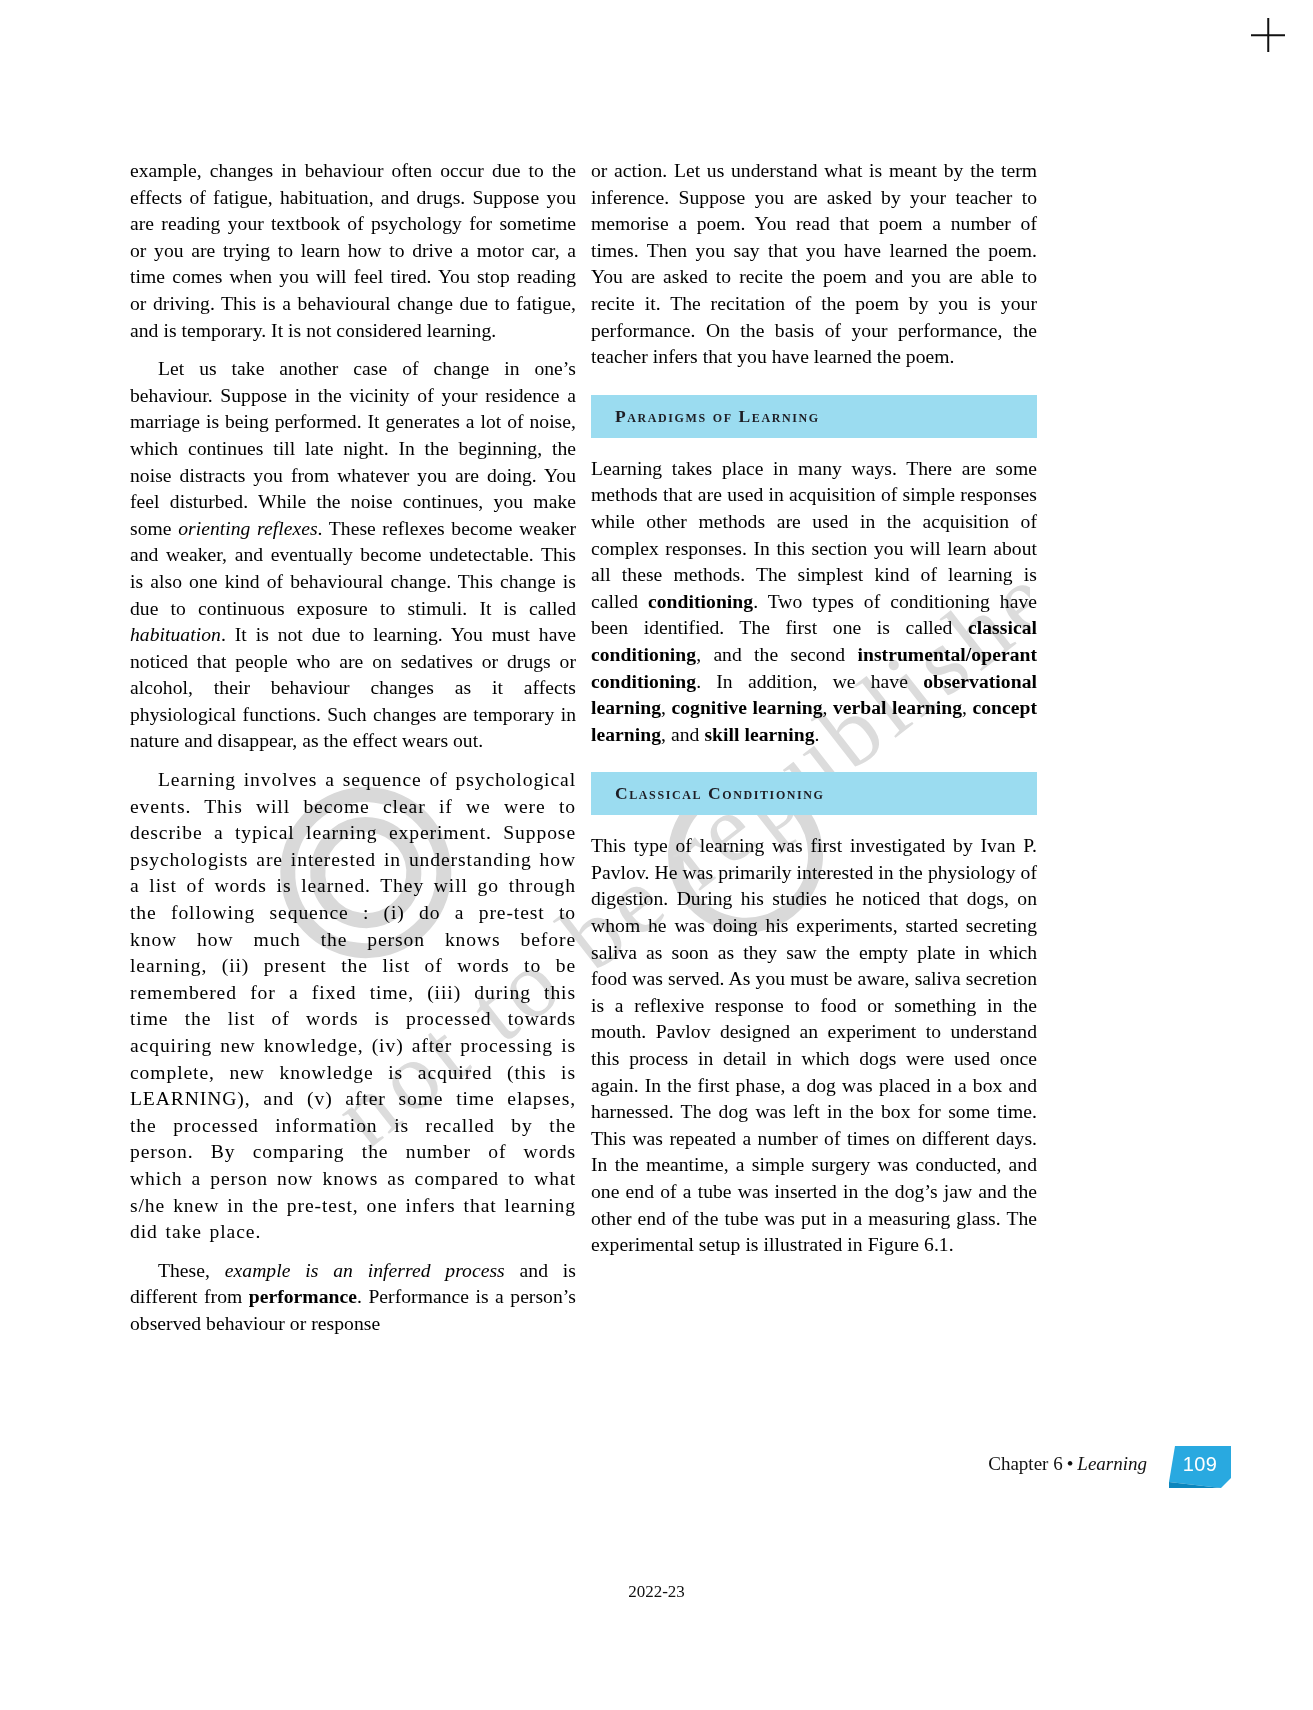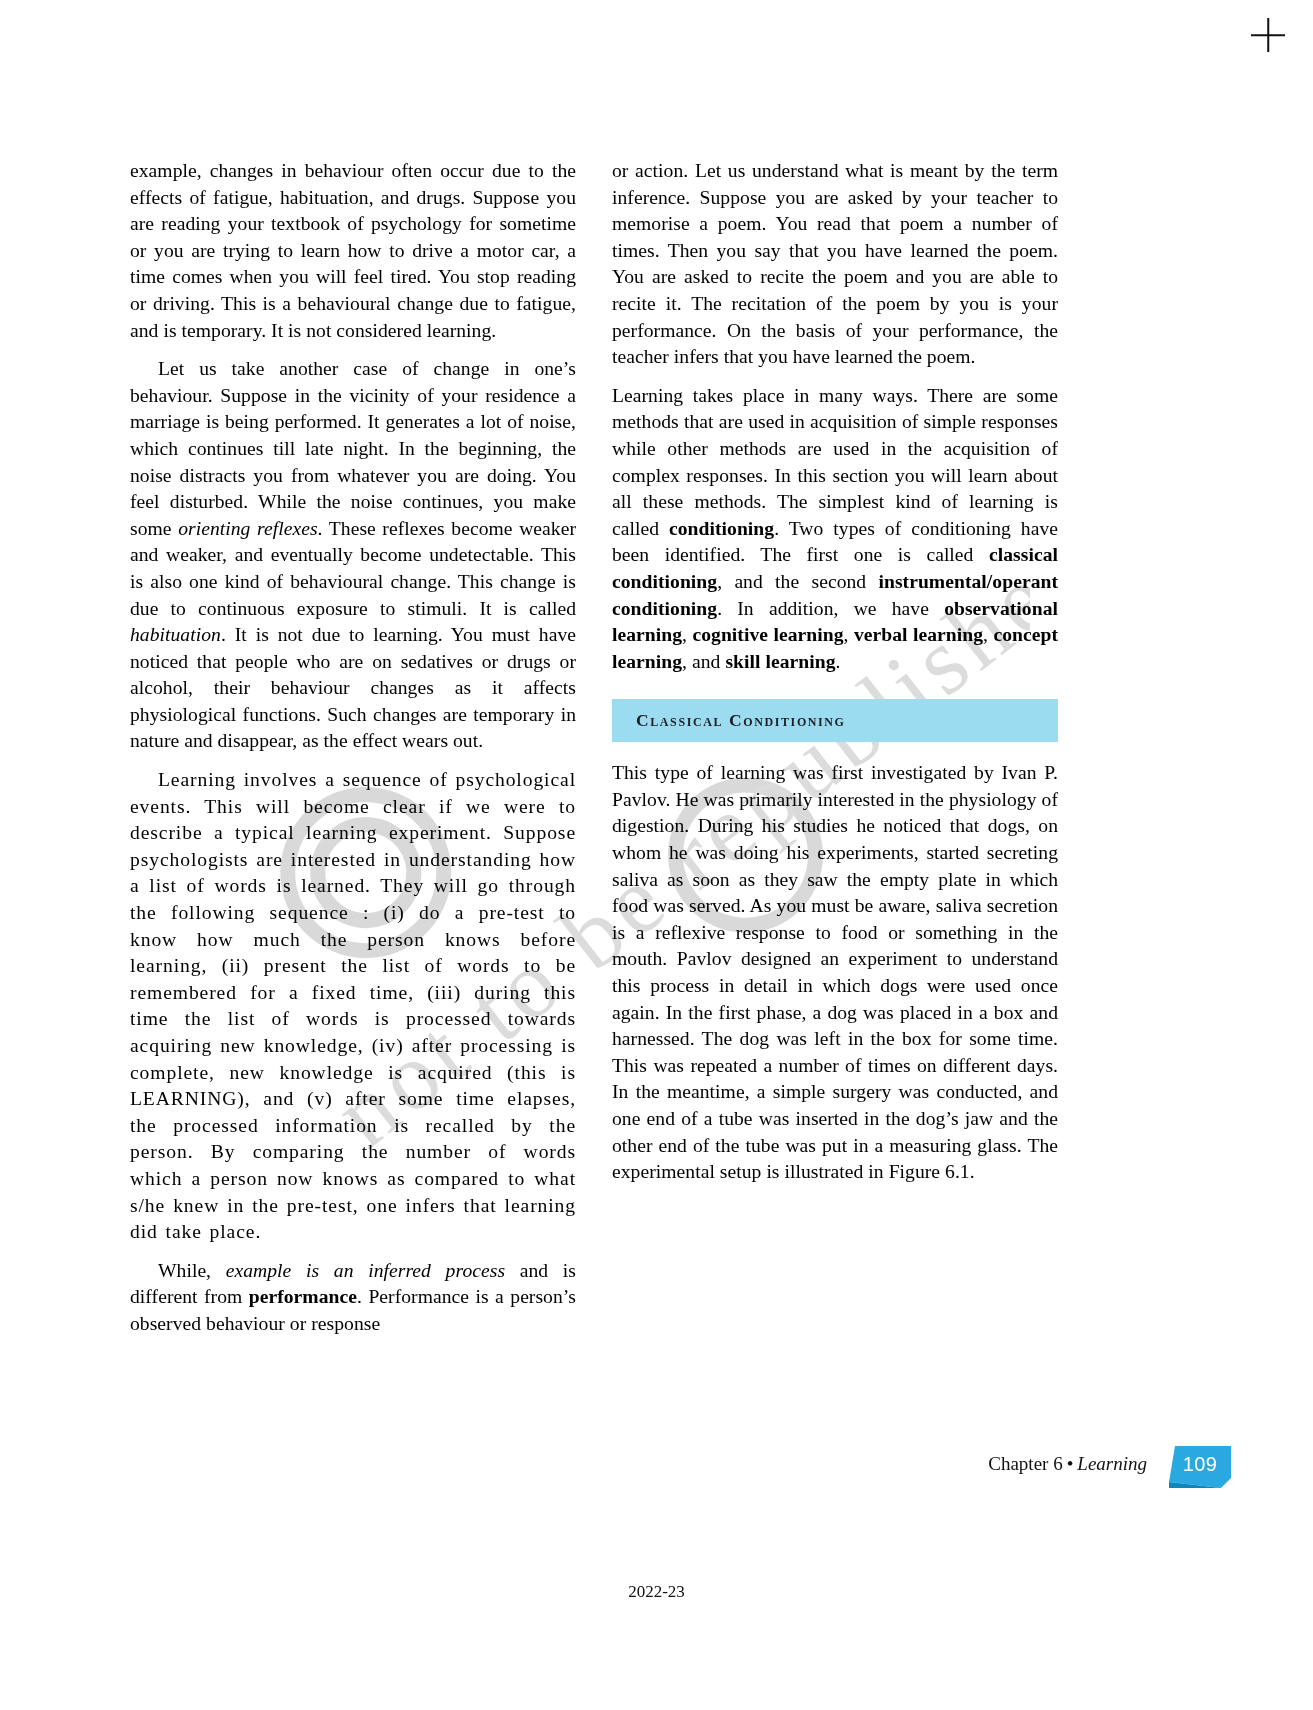--- a/index.html
+++ b/index.html
@@ -55,21 +55,21 @@
     z-index: 1;
   }
   .watermark svg { width: 100%; height: 100%; display: block; }
 
   
   .columns {
     position: absolute;
     left: 0; right: 0;
     top: 158px;
     display: flex;
-    gap: 36px;
+    gap: 15px;
     padding: 0 130px 0 130px;
     z-index: 3;
   }
   .col {
     width: 446px;
     flex: 0 0 446px;
   }
   p.body {
     margin: 0;
     font-size: 19.6px;
@@ -183,31 +183,34 @@
 
       <p class="body indent">
         <span>Let us take another case of change in one’s behaviour. Suppose in the vicinity of your residence a marriage is being performed. It generates a lot of noise, which continues till late night. In the beginning, the noise distracts you from whatever you are doing. You feel disturbed. While the noise continues, you make some </span><i class="it">orienting reflexes</i><span>. These reflexes become weaker and weaker, and eventually become undetectable. This is also one kind of behavioural change. This change is due to continuous exposure to stimuli. It is called </span><i class="it">habituation</i><span>. It is not due to learning. You must have noticed that people who are on sedatives or drugs or alcohol, their behaviour changes as it affects physiological functions. Such changes are temporary in nature and disappear, as the effect wears out.</span>
       </p>
 
       <p class="body indent spaced">
         <span>Learning involves a sequence of psychological events. This will become clear if we were to describe a typical learning experiment. Suppose psychologists are interested in understanding how a list of words is learned. They will go through the following sequence : (i) do a pre-test to know how much the person knows before learning, (ii) present the list of words to be remembered for a fixed time, (iii) during this time the list of words is processed towards acquiring new knowledge, (iv) after processing is complete, new knowledge is acquired (this is LEARNING), and (v) after some time elapses, the processed information is recalled by the person. By comparing the number of words which a person now knows as compared to what s/he knew in the pre-test, one infers that learning did take place.</span>
       </p>
 
       <p class="body indent">
-        <span>While, </span><i class="it">example is an inferred process</i><span> and is different from </span><b class="bd">performance</b><span>. Performance is a person’s observed behaviour or response</span>
+        <span>These, </span><i class="it">example is an inferred process</i><span> and is different from </span><b class="bd">performance</b><span>. Performance is a person’s observed behaviour or response</span>
       </p>
 
     </div>
 
     <div class="col">
 
       <p class="body">
         <span>or action. Let us understand what is meant by the term inference. Suppose you are asked by your teacher to memorise a poem. You read that poem a number of times. Then you say that you have learned the poem. You are asked to recite the poem and you are able to recite it. The recitation of the poem by you is your performance. On the basis of your performance, the teacher infers that you have learned the poem.</span>
       </p>
 
+      <div class="section-band">
+        <span class="band-title">Paradigms of Learning</span>
+      </div>
 
       <p class="body">
         <span>Learning takes place in many ways. There are some methods that are used in acquisition of simple responses while other methods are used in the acquisition of complex responses. In this section you will learn about all these methods. The simplest kind of learning is called </span><b class="bd">conditioning</b><span>. Two types of conditioning have been identified. The first one is called </span><b class="bd">classical conditioning</b><span>, and the second </span><b class="bd">instrumental/operant conditioning</b><span>. In addition, we have </span><b class="bd">observational learning</b><span>, </span><b class="bd">cognitive learning</b><span>, </span><b class="bd">verbal learning</b><span>, </span><b class="bd">concept learning</b><span>, and </span><b class="bd">skill learning</b><span>.</span>
       </p>
 
       <div class="section-band">
         <span class="band-title">Classical Conditioning</span>
       </div>
 
       <p class="body">

